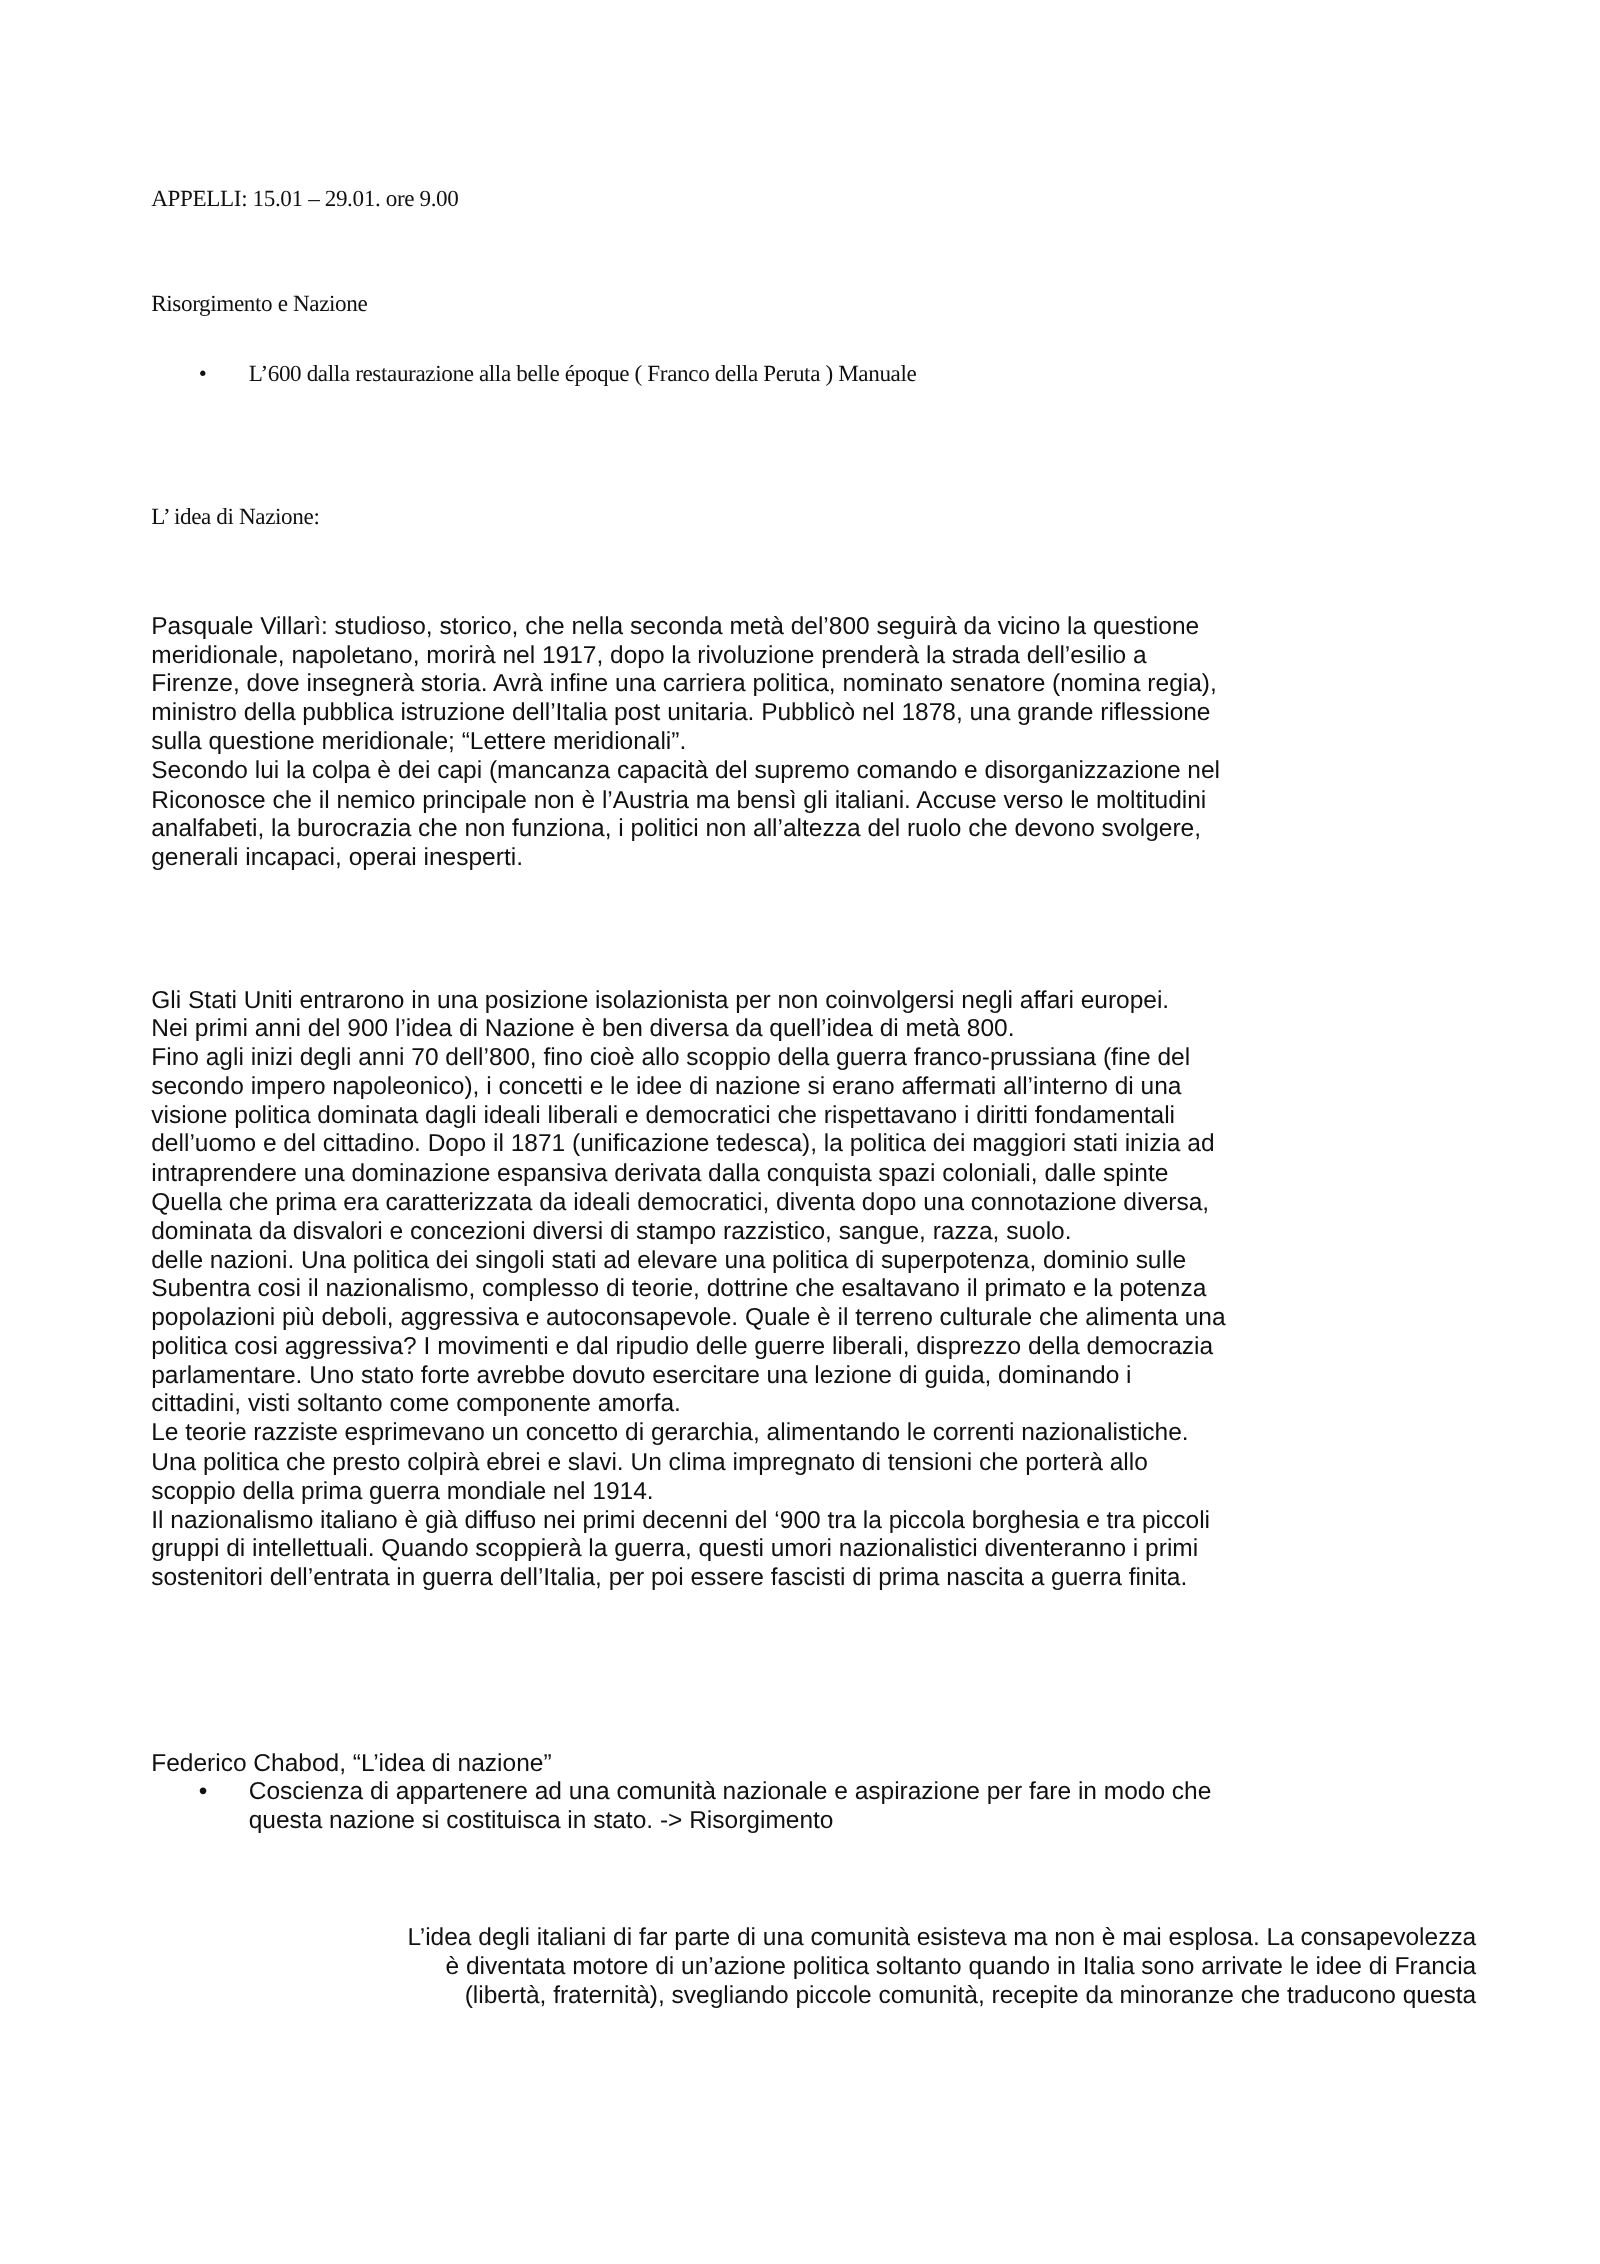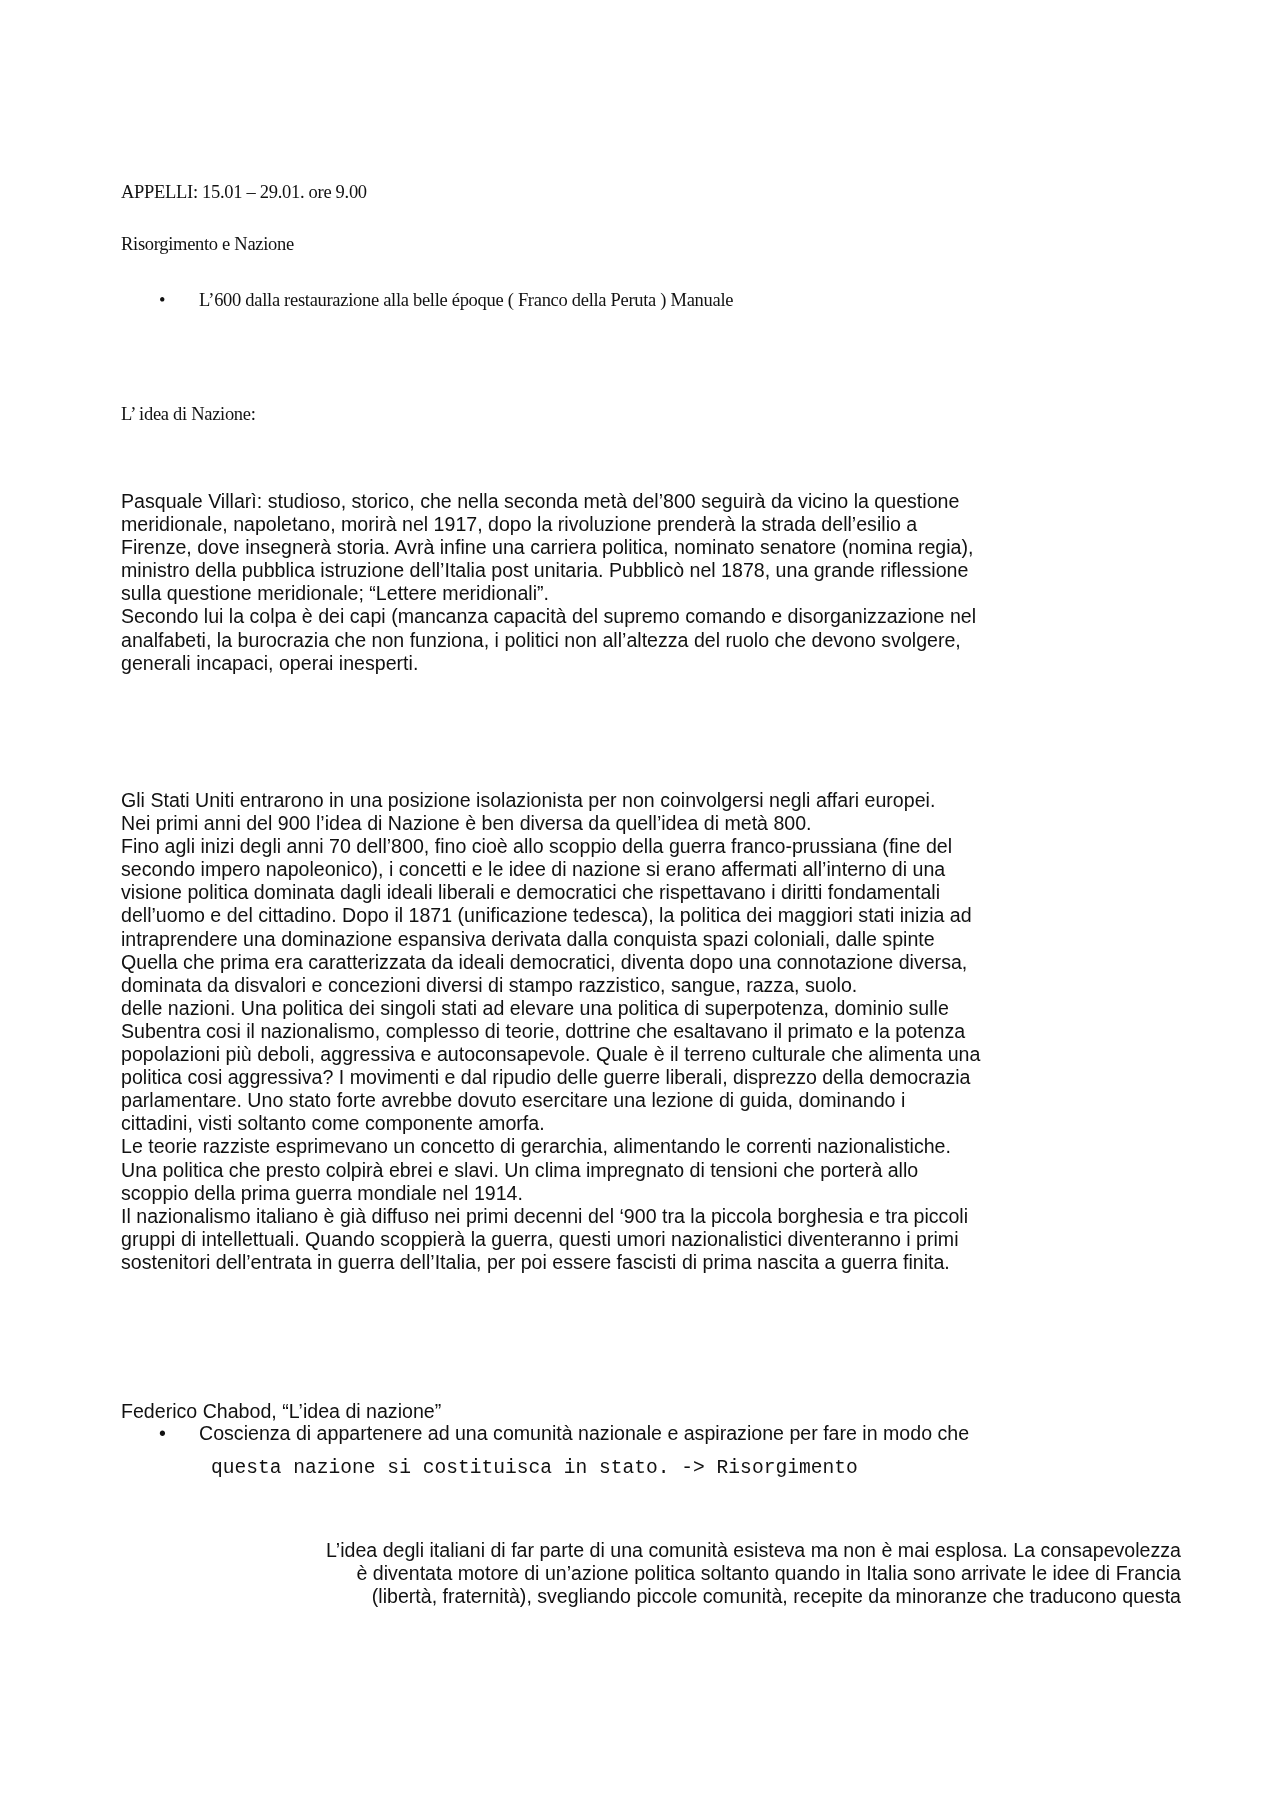--- a/index.html
+++ b/index.html
@@ -10,37 +10,38 @@
   .block { position: absolute; left: 121px; width: 1060px; margin-top: 36px; }
   .block p { margin: 0; white-space: nowrap; }
   .bullet { position: absolute; left: 159px; }
   .bullet-text { position: absolute; left: 199px; white-space: nowrap; }
 </style>
 </head>
 <body>
 
 <div class="page">
 
-  <div class="serif" style="top:150px;margin-top:32px;">APPELLI:   15.01 – 29.01.  ore 9.00</div>
+  <div class="serif" style="top:150px;">APPELLI:   15.01 – 29.01.  ore 9.00</div>
   <div class="serif" style="top:234px;">Risorgimento e Nazione</div>
 
   <div>
     <span class="serif bullet" style="top:290px; left:159px;">•</span>
     <span class="serif" style="top:290px; left:199px;">L’600 dalla restaurazione alla belle époque ( Franco della Peruta )  Manuale</span>
   </div>
 
   <div class="serif" style="top:404px;">L’ idea di Nazione:</div>
 
   <div class="block sans" style="top:454px;">
     <p>Pasquale Villarì: studioso, storico, che nella seconda metà del’800 seguirà da vicino la questione</p>
     <p>meridionale, napoletano, morirà nel 1917, dopo la rivoluzione prenderà la strada dell’esilio a</p>
     <p>Firenze, dove insegnerà storia. Avrà infine una carriera politica, nominato senatore (nomina regia),</p>
     <p>ministro della pubblica istruzione dell’Italia post unitaria. Pubblicò nel 1878, una grande riflessione</p>
     <p>sulla questione meridionale; “Lettere meridionali”.</p>
     <p>Secondo lui la colpa è dei capi (mancanza capacità del supremo comando e disorganizzazione nel</p>
+    <p>Riconosce che il nemico principale non è l’Austria ma bensì gli italiani. Accuse verso le moltitudini</p>
     <p>analfabeti, la burocrazia che non funziona, i politici non all’altezza del ruolo che devono svolgere,</p>
     <p>generali incapaci, operai inesperti.</p>
   </div>
 
   <div class="block sans" style="top:753px;">
     <p>Gli Stati Uniti entrarono in una posizione isolazionista per non coinvolgersi negli affari europei.</p>
     <p>Nei primi anni del 900 l’idea di Nazione è ben diversa da quell’idea di metà 800.</p>
     <p>Fino agli inizi degli anni 70 dell’800, fino cioè allo scoppio della guerra franco-prussiana (fine del</p>
     <p>secondo impero napoleonico), i concetti e le idee di nazione si erano affermati all’interno di una</p>
     <p>visione politica dominata dagli ideali liberali e democratici che rispettavano i diritti fondamentali</p>
@@ -63,21 +64,21 @@
   </div>
 
   <div class="block sans" style="top:1364px;">
     <p>Federico Chabod, “L’idea di nazione”</p>
   </div>
 
   <div class="sans">
     <span class="bullet" style="top:1422px;">•</span>
     <div class="bullet-text" style="top:1422px;">
       <p style="margin:0;">Coscienza di appartenere ad una comunità nazionale e aspirazione per fare in modo che</p>
-      <p style="margin:12px;font-family:Liberation Mono, monospace;">questa nazione si costituisca in stato. -&gt; Risorgimento</p>
+      <p style="margin:0;">questa nazione si costituisca in stato. -&gt; Risorgimento</p>
     </div>
   </div>
 
   <div class="block sans" style="top:1503px;text-align:right;">
     <p>L’idea degli italiani di far parte di una comunità esisteva ma non è mai esplosa. La consapevolezza</p>
     <p>è diventata motore di un’azione politica soltanto quando in Italia sono arrivate le idee di Francia</p>
     <p>(libertà, fraternità), svegliando piccole comunità, recepite da minoranze che traducono questa</p>
   </div>
 
 </div>

